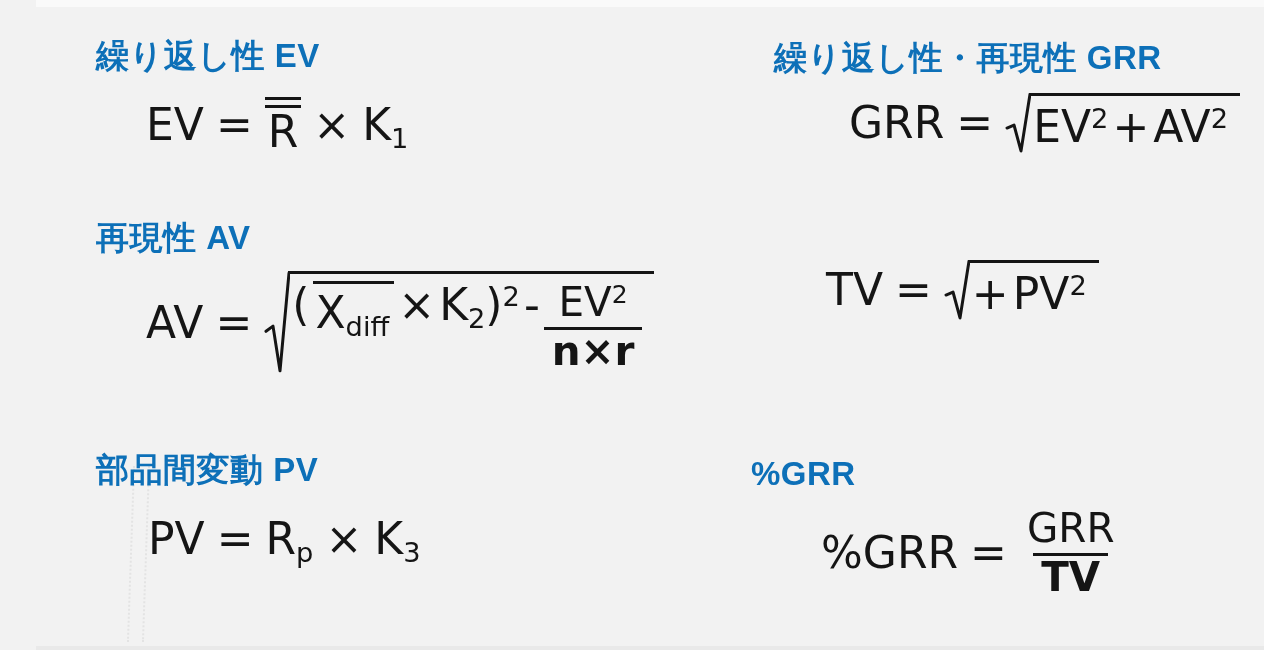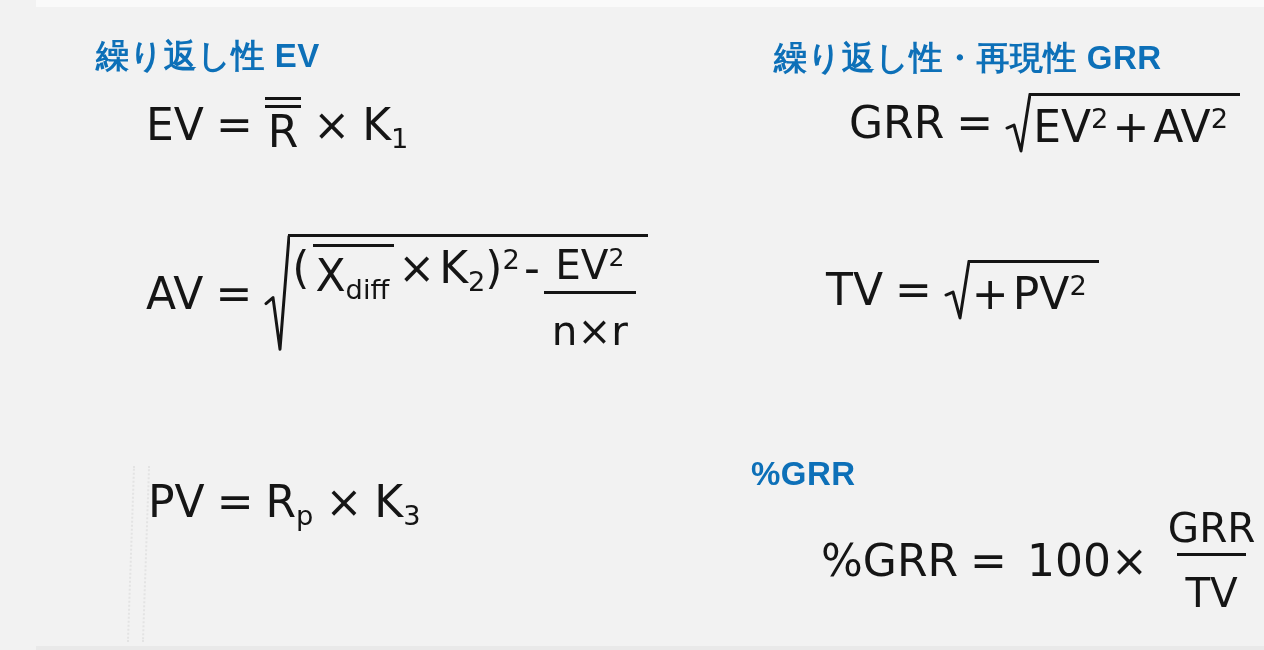--- a/index.html
+++ b/index.html
@@ -65,21 +65,21 @@
     content:"";position:absolute;left:0;right:0;height:0;
     border-top:3px solid var(--ink);
   }
   .dblbar::before{top:0;}
   .dblbar::after{top:8px;}
   
   .obar{display:inline-block;border-top:3px solid var(--ink);padding:5px 5px 0 2px;line-height:1.1;}
   
   .frac{display:inline-flex;flex-direction:column;align-items:center;font-size:.92em;line-height:1.05;}
   .frac .num{padding:0 8px 4px;}
-  .frac .den{border-top:3px solid var(--ink);padding:16px 8px 0;}
+  .frac .den{border-top:3px solid var(--ink);padding:0 8px 0;font-weight:bold;}
   .grp{display:inline-block;}
   .coef{margin-left:8px;}
 </style>
 </head>
 <body>
 
 <div class="page">
   <div class="edge-top"></div>
   <div class="dots"></div>
 
@@ -106,20 +106,21 @@
         <span class="radicand">
           <span class="grp"><span>EV</span><sup>2</sup></span>
           <span class="grp">+</span>
           <span class="grp"><span>AV</span><sup>2</sup></span>
         </span>
       </span>
     </div>
   </section>
 
   <section class="sec" style="left:60px;top:220px;">
+    <h2 class="hd">再現性 AV</h2>
     <div class="formula f-av">
       <span class="grp">AV</span>
       <span class="grp">=</span>
       <span class="sqrt">
         <svg class="rad" viewBox="0 0 26 100" preserveAspectRatio="none" aria-hidden="true">
             <path d="M2 58 L9 53 L16 96 L25 2" fill="none" stroke="#151515" stroke-width="3" vector-effect="non-scaling-stroke" stroke-linecap="round" stroke-linejoin="round"></path>
           </svg>
         <span class="radicand">
           <span class="grp">(</span>
           <span class="obar"><span>X</span><sub>diff</sub></span>
@@ -145,35 +146,35 @@
           </svg>
         <span class="radicand">
           <span class="grp">+</span>
           <span class="grp"><span>PV</span><sup>2</sup></span>
         </span>
       </span>
     </div>
   </section>
 
   <section class="sec" style="left:60px;top:452px;">
+    <h2 class="hd">部品間変動 PV</h2>
     <div class="formula f-pv">
       <span class="grp">PV</span>
       <span class="grp">=</span>
       <span class="grp"><span>R</span><sub>p</sub></span>
       <span class="grp">×</span>
       <span class="grp"><span>K</span><sub>3</sub></span>
     </div>
   </section>
 
   <section class="sec" style="left:715px;top:456px;">
     <h2 class="hd">%GRR</h2>
     <div class="formula f-pgrr">
       <span class="grp">%GRR</span>
       <span class="grp">=</span>
-      <span class="grp coef"><span>100</span><span>×</span></span>
       <span class="frac">
         <span class="num">GRR</span>
         <span class="den">TV</span>
       </span>
     </div>
   </section>
 
   <div class="edge-bottom"></div>
 </div>
 

